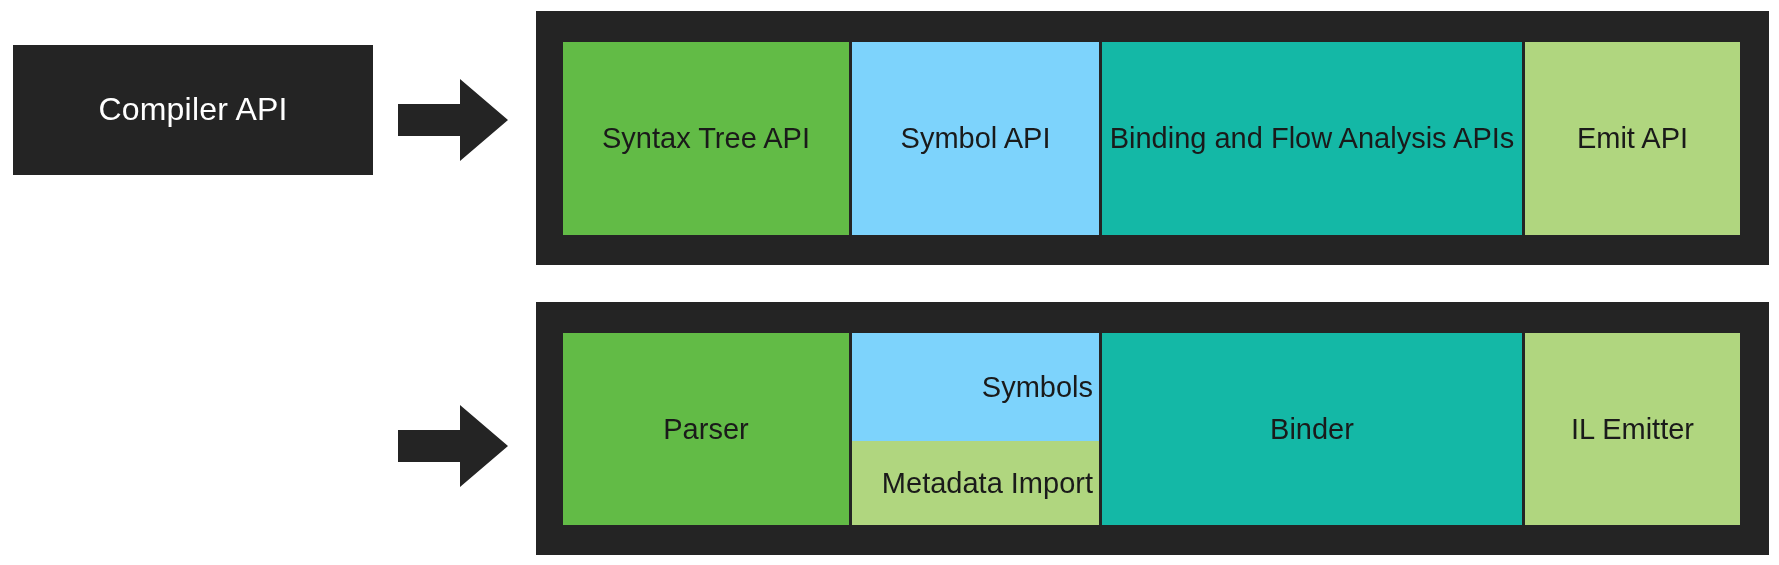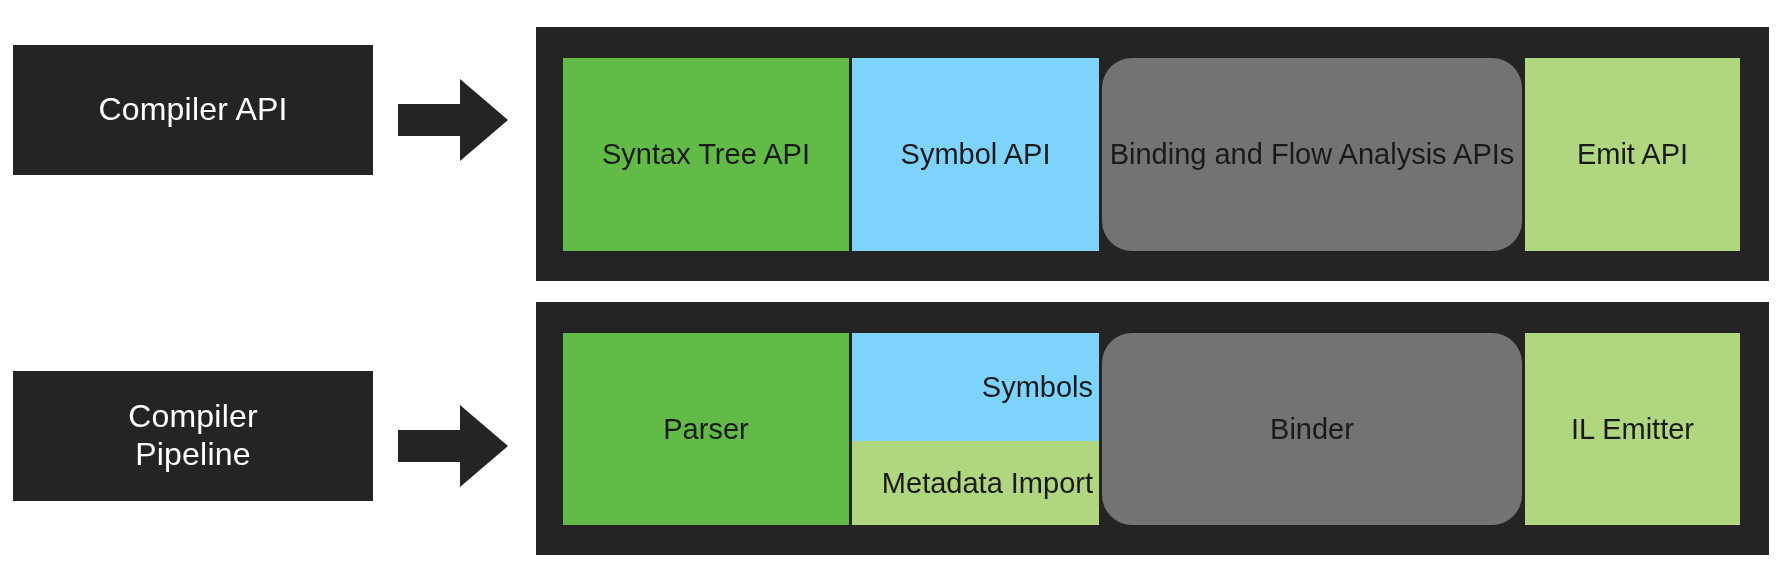--- a/index.html
+++ b/index.html
@@ -65,21 +65,20 @@
   .row-container {
     position: absolute;
     background: #242424;
     box-sizing: border-box;
   }
   #row-api-container {
     left: 536px;
     top: 11px;
     width: 1233px;
     height: 254px;
-    margin-top: 16px;
   }
   #row-pipeline-container {
     left: 536px;
     top: 302px;
     width: 1233px;
     height: 253px;
   }
 
   
   .segment-strip {
@@ -119,21 +118,21 @@
     box-sizing: border-box;
     font-size: 29px;
     line-height: 1.2;
     color: #1a1a1a;
     padding: 2px 6px;
   }
 
   
   .c-green      { background: #62bb46; }
   .c-gray       { background: #7dd3fc; }
-  .c-blue       { background: #737373; border-radius: 30px; }
+  .c-blue       { background: #14b8a6; }
   .c-lightgreen { background: #b0d67f; }
 
   
   #seg-syntax-tree-api { flex: 0 0 286px; }
   #seg-symbol-api      { flex: 0 0 247px; }
   #seg-binding-flow    { flex: 0 0 420px; }
   #seg-emit-api        { flex: 0 0 215px; }
 
   
   #seg-parser      { flex: 0 0 286px; }
@@ -174,24 +173,20 @@
         <span>Binding and Flow Analysis APIs</span>
       </div>
 
       <div class="segment c-lightgreen" id="seg-emit-api">
         <span>Emit API</span>
       </div>
 
     </div>
   </div>
 
-  <div class="label-block" id="label-compiler-pipeline">
-    <span class="label-text">Compiler
-Pipeline</span>
-  </div>
 
   <div class="arrow" id="arrow-row-pipeline">
     <svg viewBox="0 0 110 86" xmlns="http://www.w3.org/2000/svg" aria-hidden="true">
       <path d="M0 27 L62 27 L62 2 L110 43 L62 84 L62 59 L0 59 Z" fill="#242424"></path>
     </svg>
   </div>
 
   <div class="row-container" id="row-pipeline-container">
     <div class="segment-strip">
 

